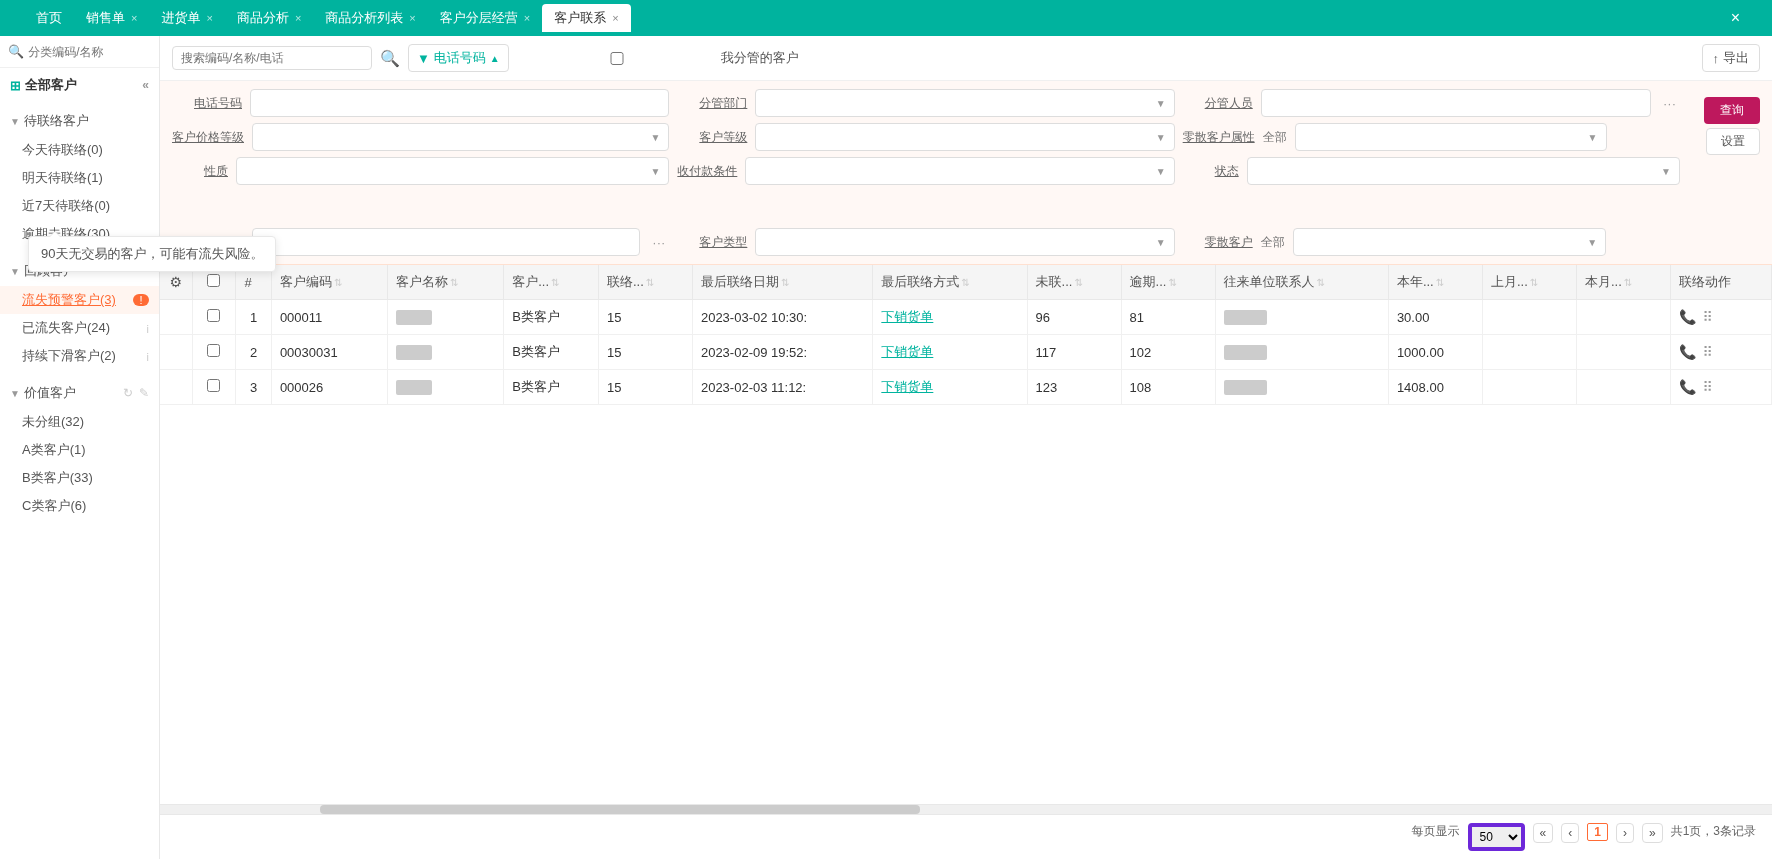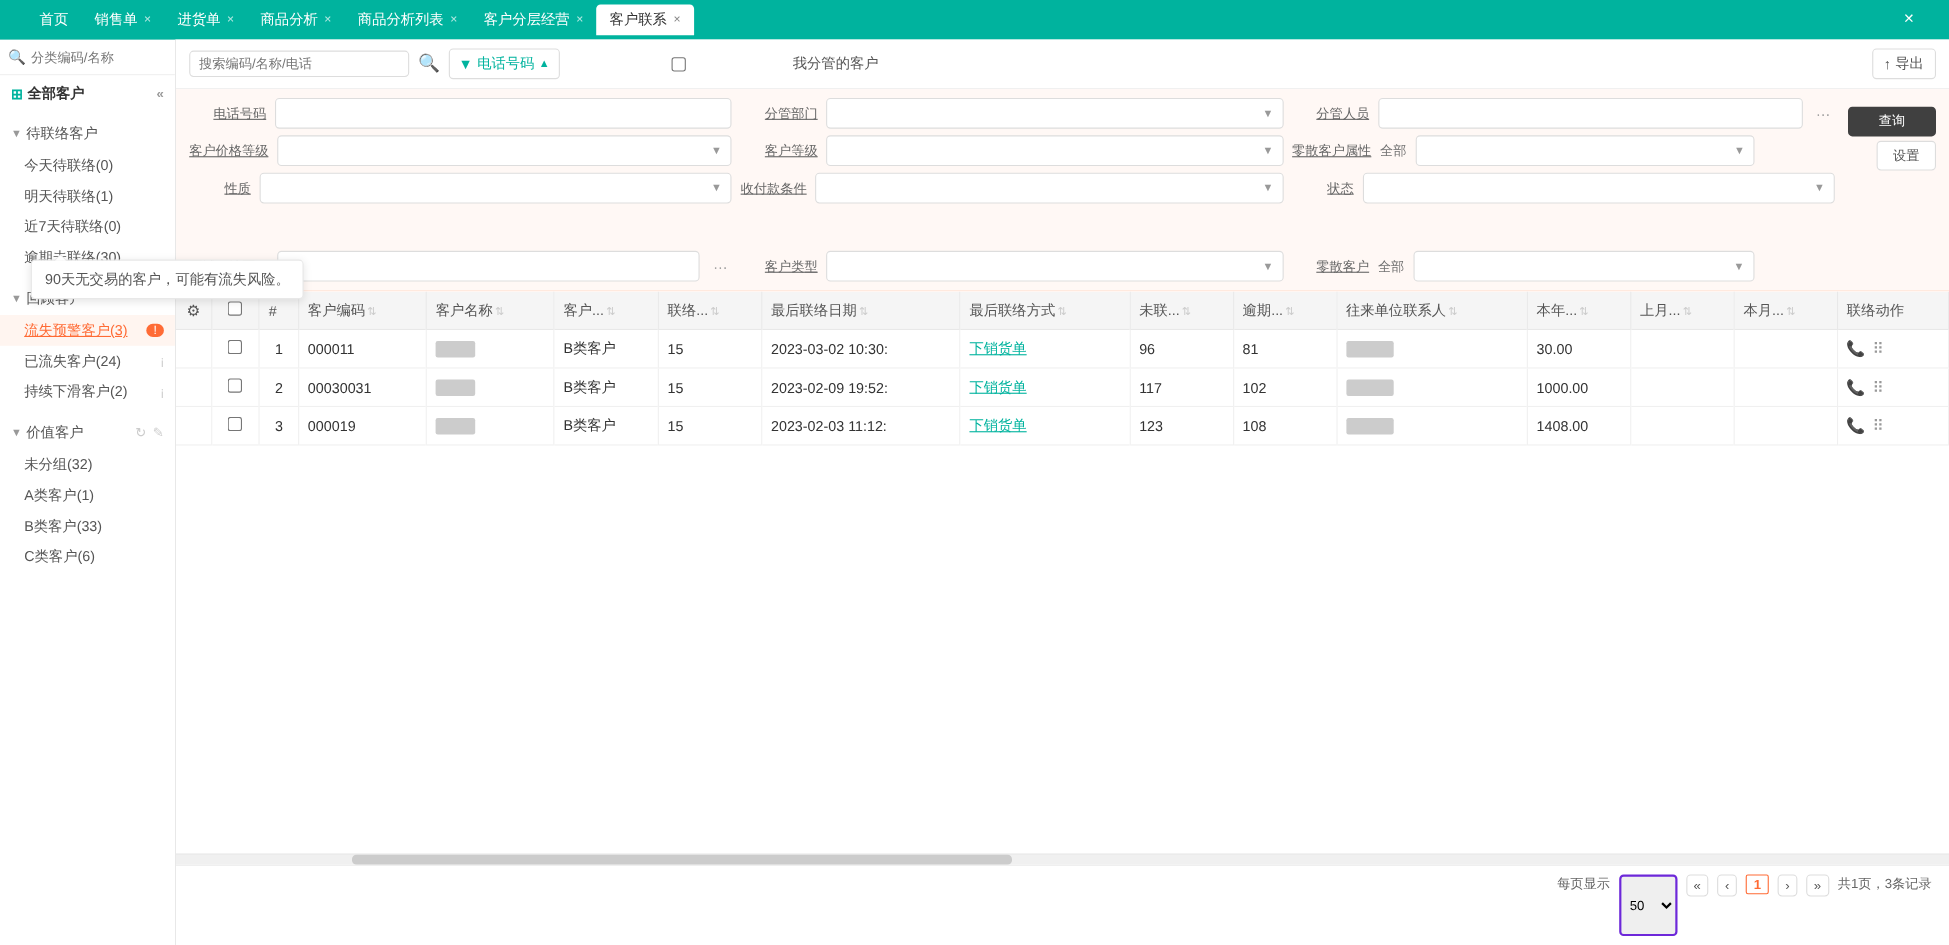--- a/index.html
+++ b/index.html
@@ -216,25 +216,25 @@
     .filter-select .arrow-down { color: #999; font-size: 10px; }
     .filter-dots { color: #999; cursor: pointer; padding: 0 4px; }
     .filter-actions {
       display: flex;
       flex-direction: column;
       gap: 4px;
       align-items: flex-end;
       min-width: 80px;
     }
     .btn-query {
-      background: #404040;
+      background: #be185d;
       color: #fff;
       border: none;
       border-radius: 4px;
-      padding: 5px 28px;
+      padding: 5px 16px;
       font-size: 12px;
       cursor: pointer;
       white-space: nowrap;
     }
     .btn-settings {
       background: #fff;
       color: #555;
       border: 1px solid #ddd;
       border-radius: 4px;
       padding: 4px 14px;
@@ -301,23 +301,23 @@
       display: flex;
       align-items: flex-start;
       justify-content: flex-end;
       padding: 8px 16px;
       border-top: 1px solid #e8e8e8;
       background: #fff;
       gap: 8px;
     }
     .pagination-label { color: #666; font-size: 12px; }
     .pagination-select {
-      border: 2px solid #6d28d9;
-      border-radius: 4px;
-      padding: 18px 4px;
+      border: 4px solid #6d28d9;
+      border-radius: 4px;
+      padding: 2px 4px;
       font-size: 12px;
       outline: none;
     }
     .pagination-btn {
       border: 1px solid #ddd;
       background: #fff;
       border-radius: 4px;
       padding: 2px 6px;
       cursor: pointer;
       color: #555;
@@ -746,21 +746,21 @@
           <span class="action-icon" title="更多">⠿</span>
         </div>
       </td>
     </tr>
             <tr>
       <td class="center"></td>
       <td class="center">
         <input type="checkbox" style="">
       </td>
       <td class="center">3</td>
-      <td>000019</td>
+      <td>000026</td>
       <td>
         <span class="blurred-text">&nbsp;&nbsp;&nbsp;&nbsp;&nbsp;&nbsp;&nbsp;&nbsp;&nbsp;&nbsp;</span>
       </td>
       <td>B类客户</td>
       <td>15</td>
       <td>2023-02-03 11:12:</td>
       <td>
         <span class="link-text">下销货单</span>
       </td>
       <td>123</td>

